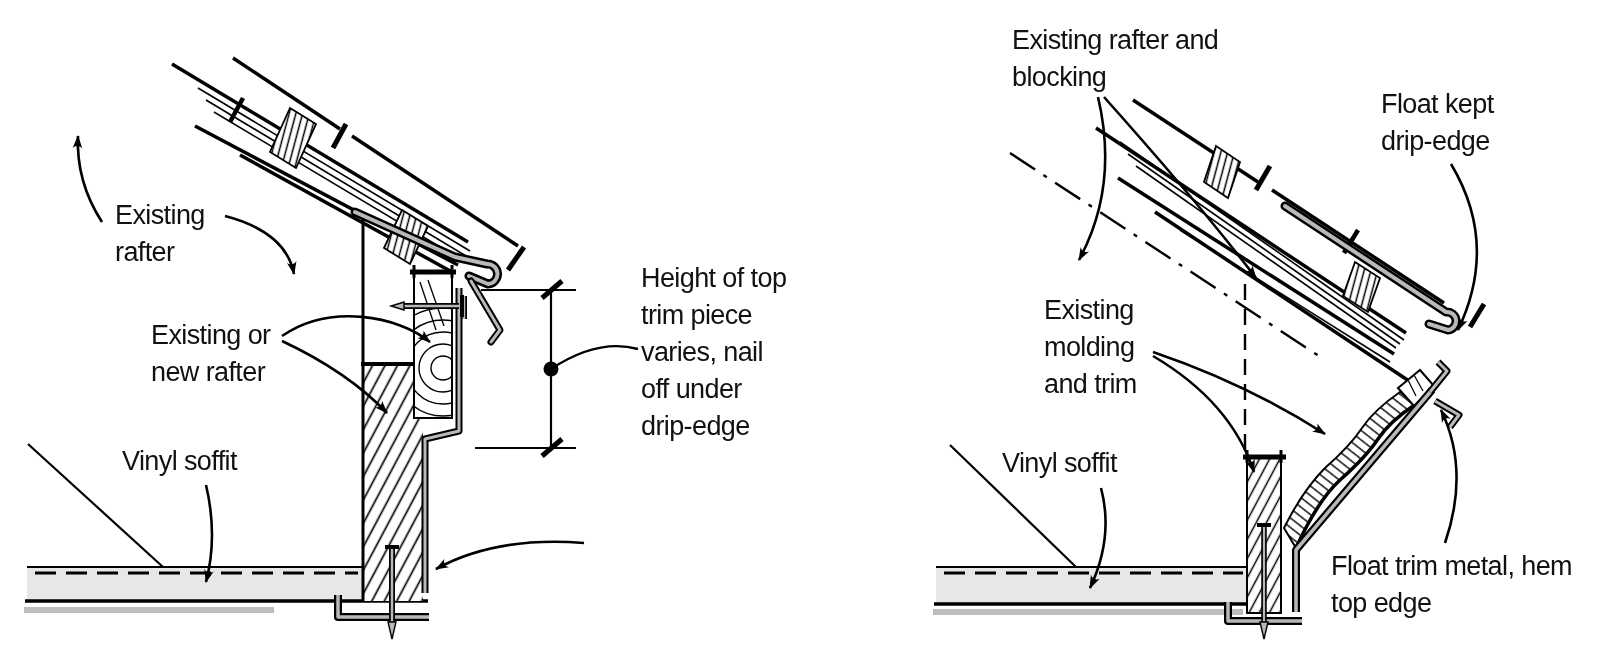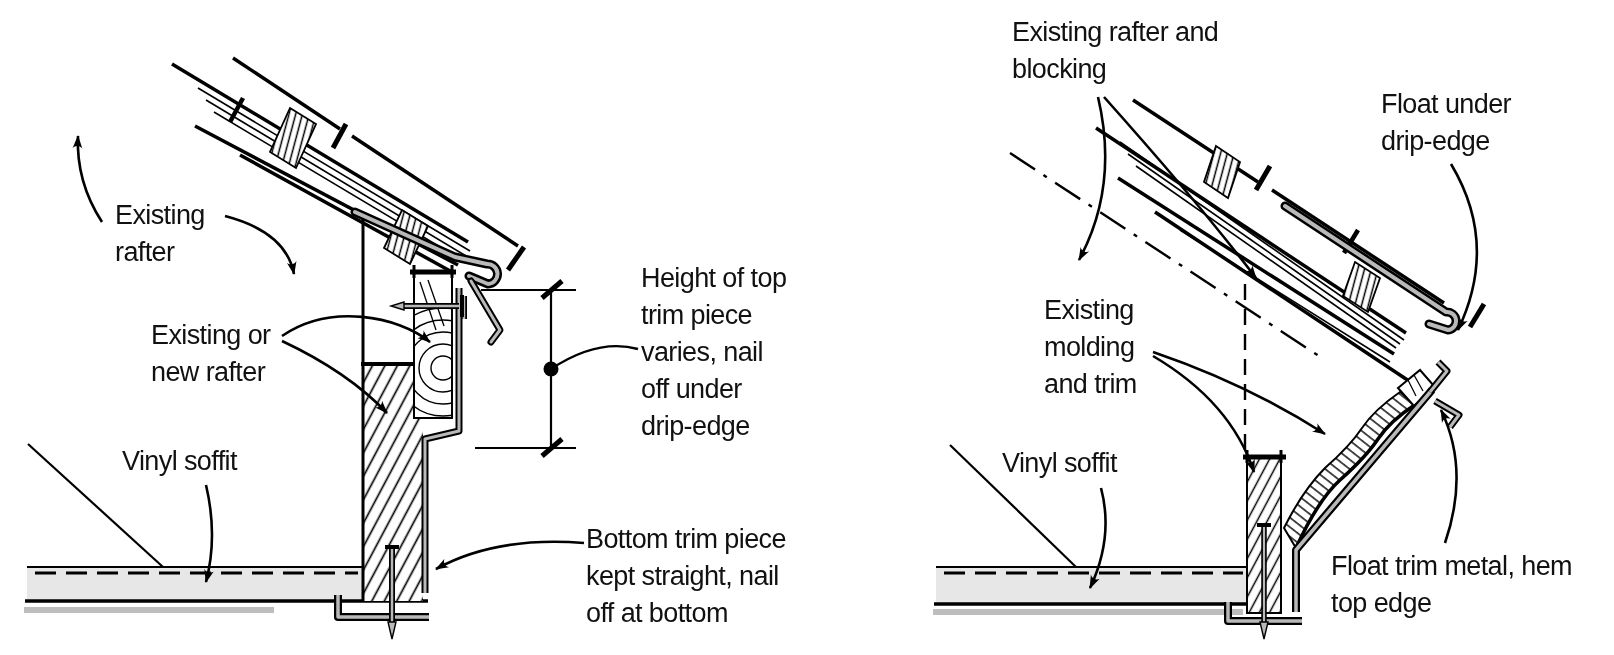--- a/index.html
+++ b/index.html
@@ -227,27 +227,24 @@
   <div class="lbl" style="left:115px;top:197px;">Existing
 rafter</div>
   <div class="lbl" style="left:151px;top:317px;">Existing or
 new rafter</div>
   <div class="lbl" style="left:122px;top:443px;">Vinyl soffit</div>
   <div class="lbl" style="left:641px;top:248px;margin-top:12px;">Height of top
 trim piece
 varies, nail
 off under
 drip-edge</div>
-  <div class="lbl" style="left:586px;top:521px;">Bottom trim piece
-kept straight, nail
-off at bottom</div>
-
-  <div class="lbl" style="left:1012px;top:14px;">Existing rafter and
+
+  <div class="lbl" style="left:1012px;top:22px;">Existing rafter and
 blocking</div>
-  <div class="lbl" style="left:1381px;top:86px;">Float under
+  <div class="lbl" style="left:1381px;top:86px;">Float kept
 drip-edge</div>
   <div class="lbl" style="left:1044px;top:292px;">Existing
 molding
 and trim</div>
   <div class="lbl" style="left:1002px;top:445px;">Vinyl soffit</div>
   <div class="lbl" style="left:1331px;top:548px;">Float trim metal, hem
 top edge</div>
 </div>
 
 </body></html>

